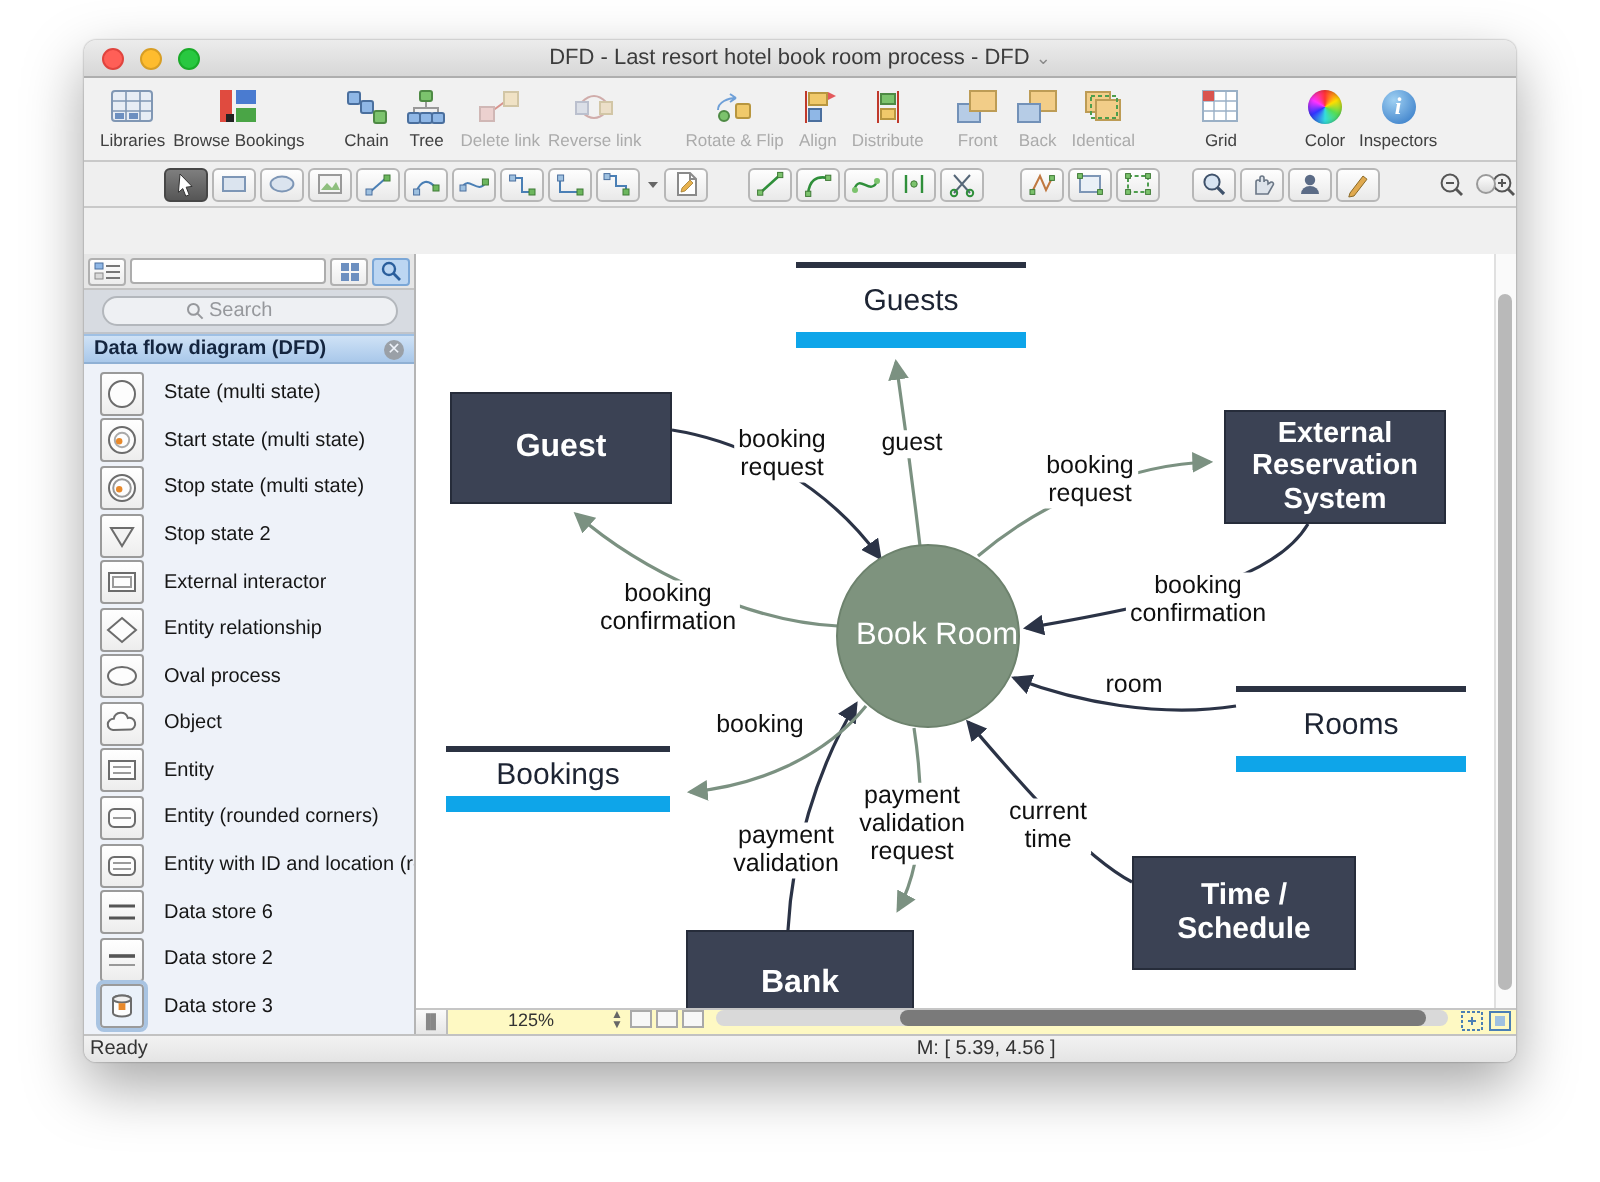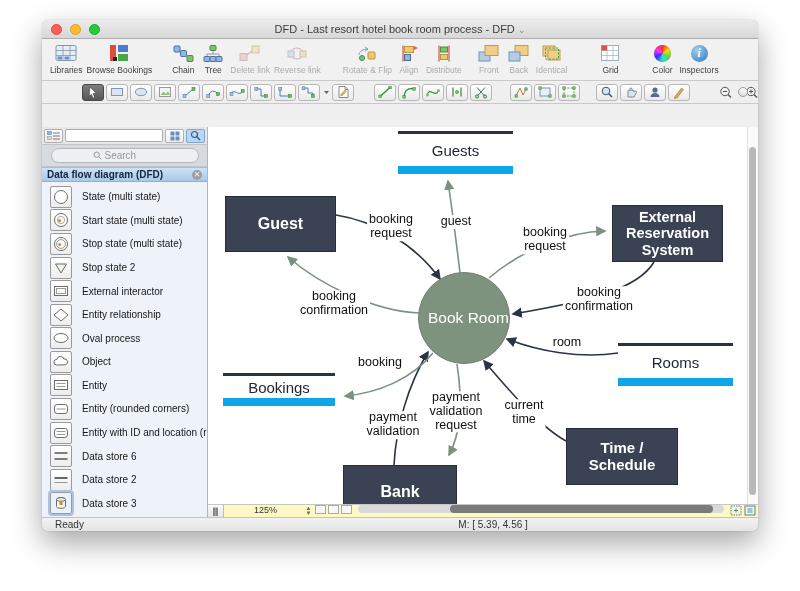--- a/index.html
+++ b/index.html
@@ -90,21 +90,21 @@
     display:flex;align-items:center;justify-content:center;font-size:7px;color:#888;flex:none;}
   .zoomseg{margin-left:26px;width:54px;font-size:9px;color:#333;padding-left:4px;flex:none;}
   .stepper{width:9px;height:11px;display:flex;flex-direction:column;align-items:center;justify-content:center;flex:none;color:#666;}
   .stepper div{font-size:6px;line-height:5px;}
   .pagebox{width:11px;height:9px;border:1px solid #a9a9a9;background:#f7f7f7;margin-left:2px;flex:none;}
   .htrack{flex:1;height:8px;margin:0 6px;border-radius:4px;background:#d9d9d9;position:relative;}
   .hthumb{position:absolute;left:25%;width:72%;top:0;height:8px;border-radius:4px;background:#7a7a7a;}
   .fiticons{display:flex;gap:2px;margin-right:2px;flex:none;}
   .statusrow{height:14px;background:linear-gradient(#f2f2f2,#e4e4e4);border-top:1px solid #c2c2c2;
     border-radius:0 0 6px 6px;position:relative;display:flex;align-items:center;flex:none;}
-  .statusrow .ready{font-size:10px;color:#333;margin-left:13px;}
+  .statusrow .ready{font-size:10px;color:#333;margin-left:3px;}
   .statusrow .mouse{position:absolute;left:63%;transform:translateX(-50%);font-size:10px;color:#333;}
 </style>
 </head>
 <body>
 
 <div class="window">
 
   <div class="titlebar">
     <div class="lights">
       <div class="light red"></div>

